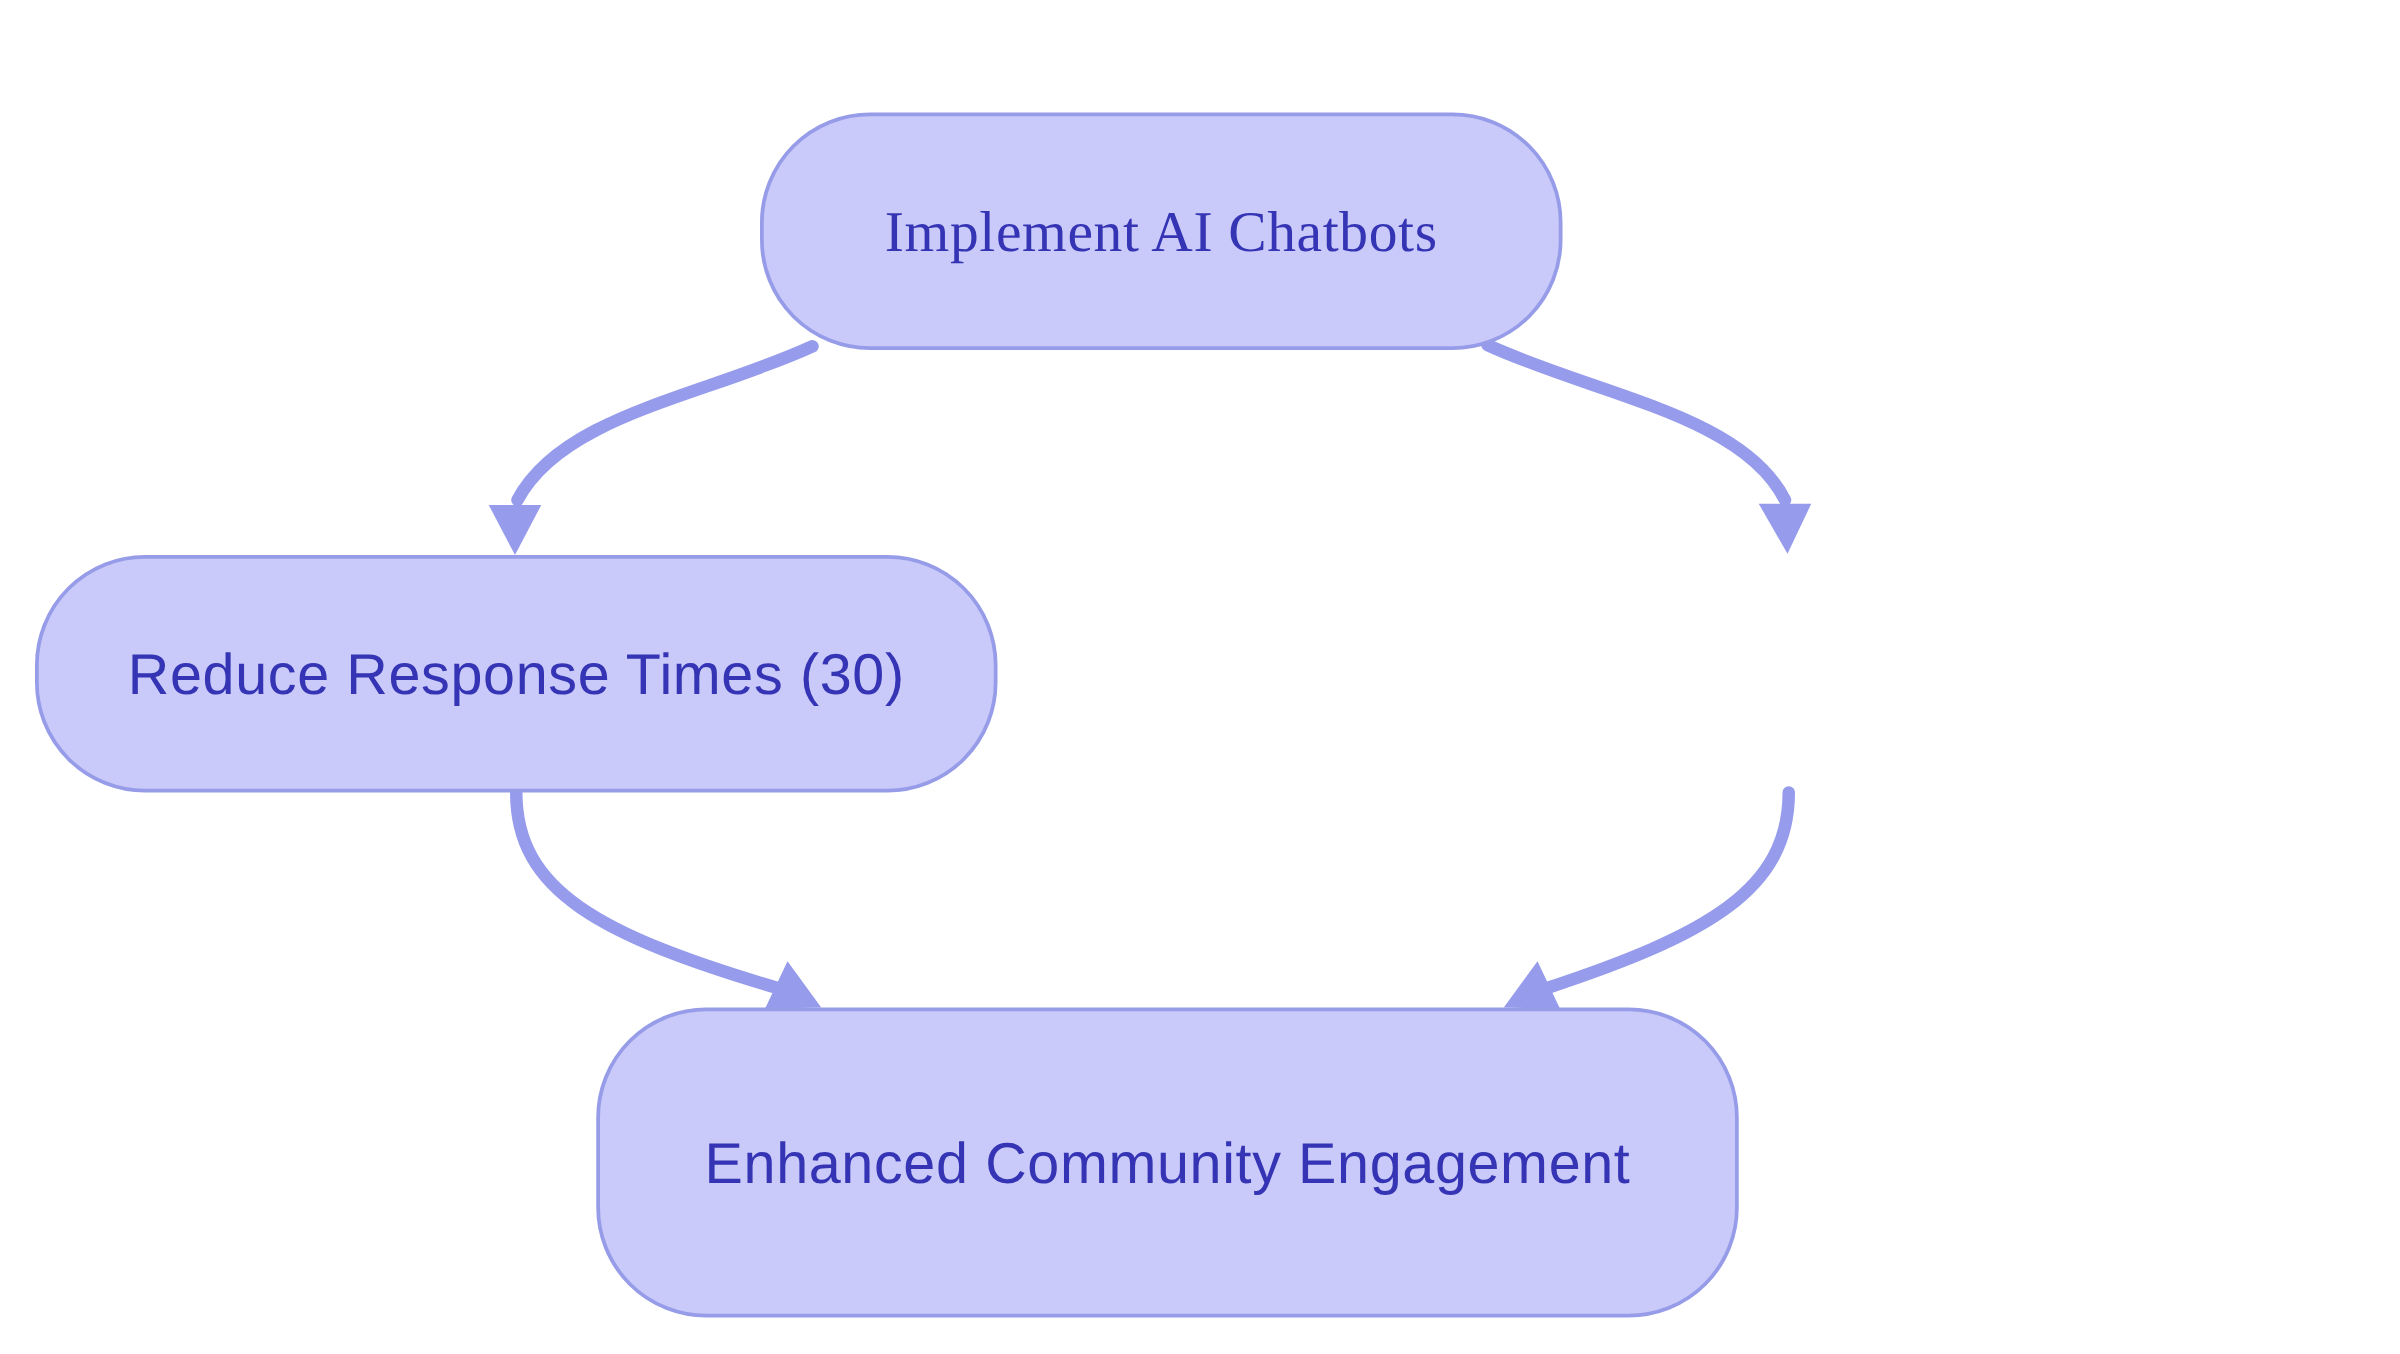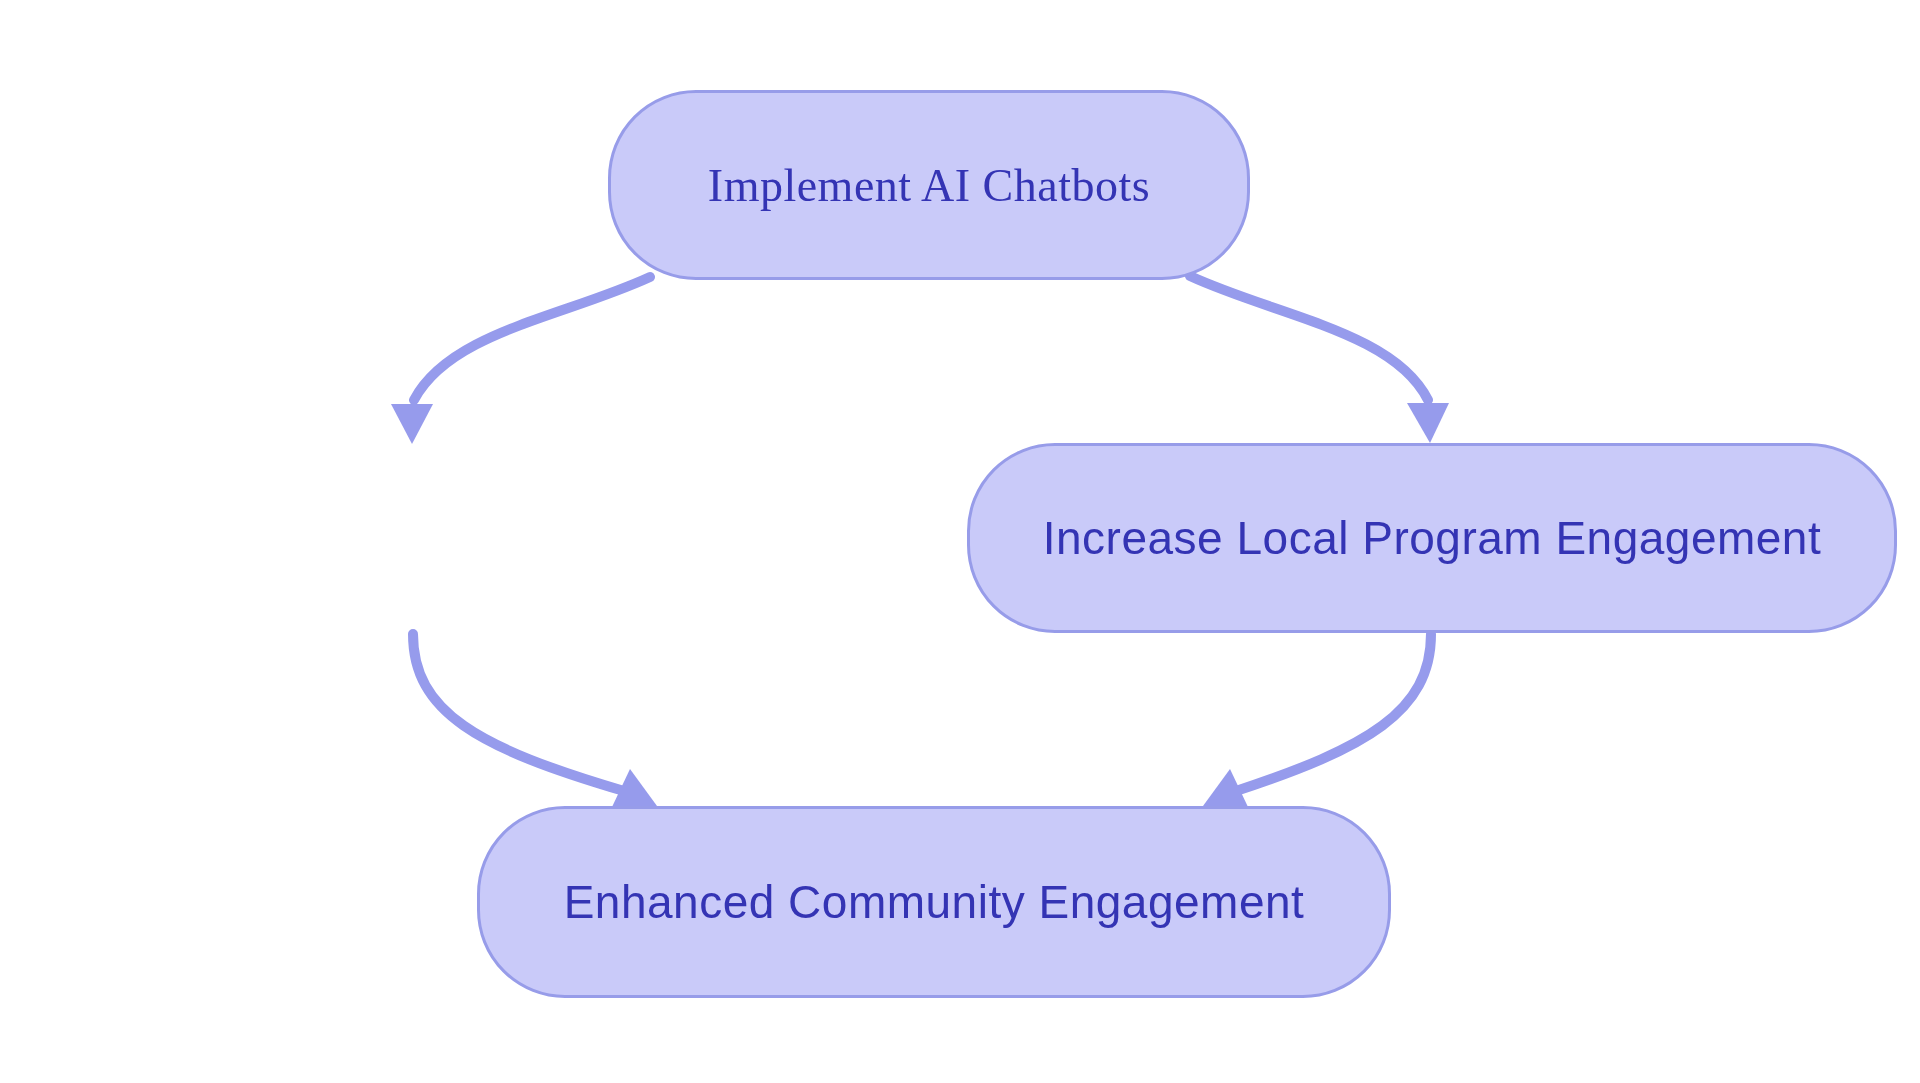--- a/index.html
+++ b/index.html
@@ -44,21 +44,21 @@
     border-radius:88px;
     color:var(--text-color);
     font-size:46px;
     letter-spacing:0.5px;
     text-align:center;
     white-space:nowrap;
   }
   .node-top   {left:608px;  top:90px;  width:642px; height:190px;font-family:Liberation Serif, serif;}
   .node-left  {left:28px;   top:444px; width:770px; height:190px;}
   .node-right {left:967px;  top:443px; width:930px; height:190px;}
-  .node-bottom{left:477px;  top:806px; width:914px; height:192px;}
+  .node-bottom{left:477px;  top:806px; width:914px; height:248px;}
 </style>
 </head>
 <body>
 
 <div class="canvas">
 
   <svg class="edges-layer" viewBox="0 0 1920 1083" xmlns="http://www.w3.org/2000/svg" aria-hidden="true">
 
     <g>
       <path d="M 650 277 C 563 317, 450 332, 414 400"></path>
@@ -78,22 +78,22 @@
     <g>
       <path d="M 1431 634 C 1431 712, 1366 748, 1236 791"></path>
       <polygon points="1248,807 1230,769 1203,806"></polygon>
     </g>
   </svg>
 
   <div class="node node-top">
     <span>Implement AI Chatbots</span>
   </div>
 
+  <div class="node node-left">
+    <span>Reduce Response Times (30)</span>
+  </div>
 
-  <div class="node node-right">
-    <span>Increase Local Program Engagement</span>
-  </div>
 
   <div class="node node-bottom">
     <span>Enhanced Community Engagement</span>
   </div>
 
 </div>
 
 </body></html>

